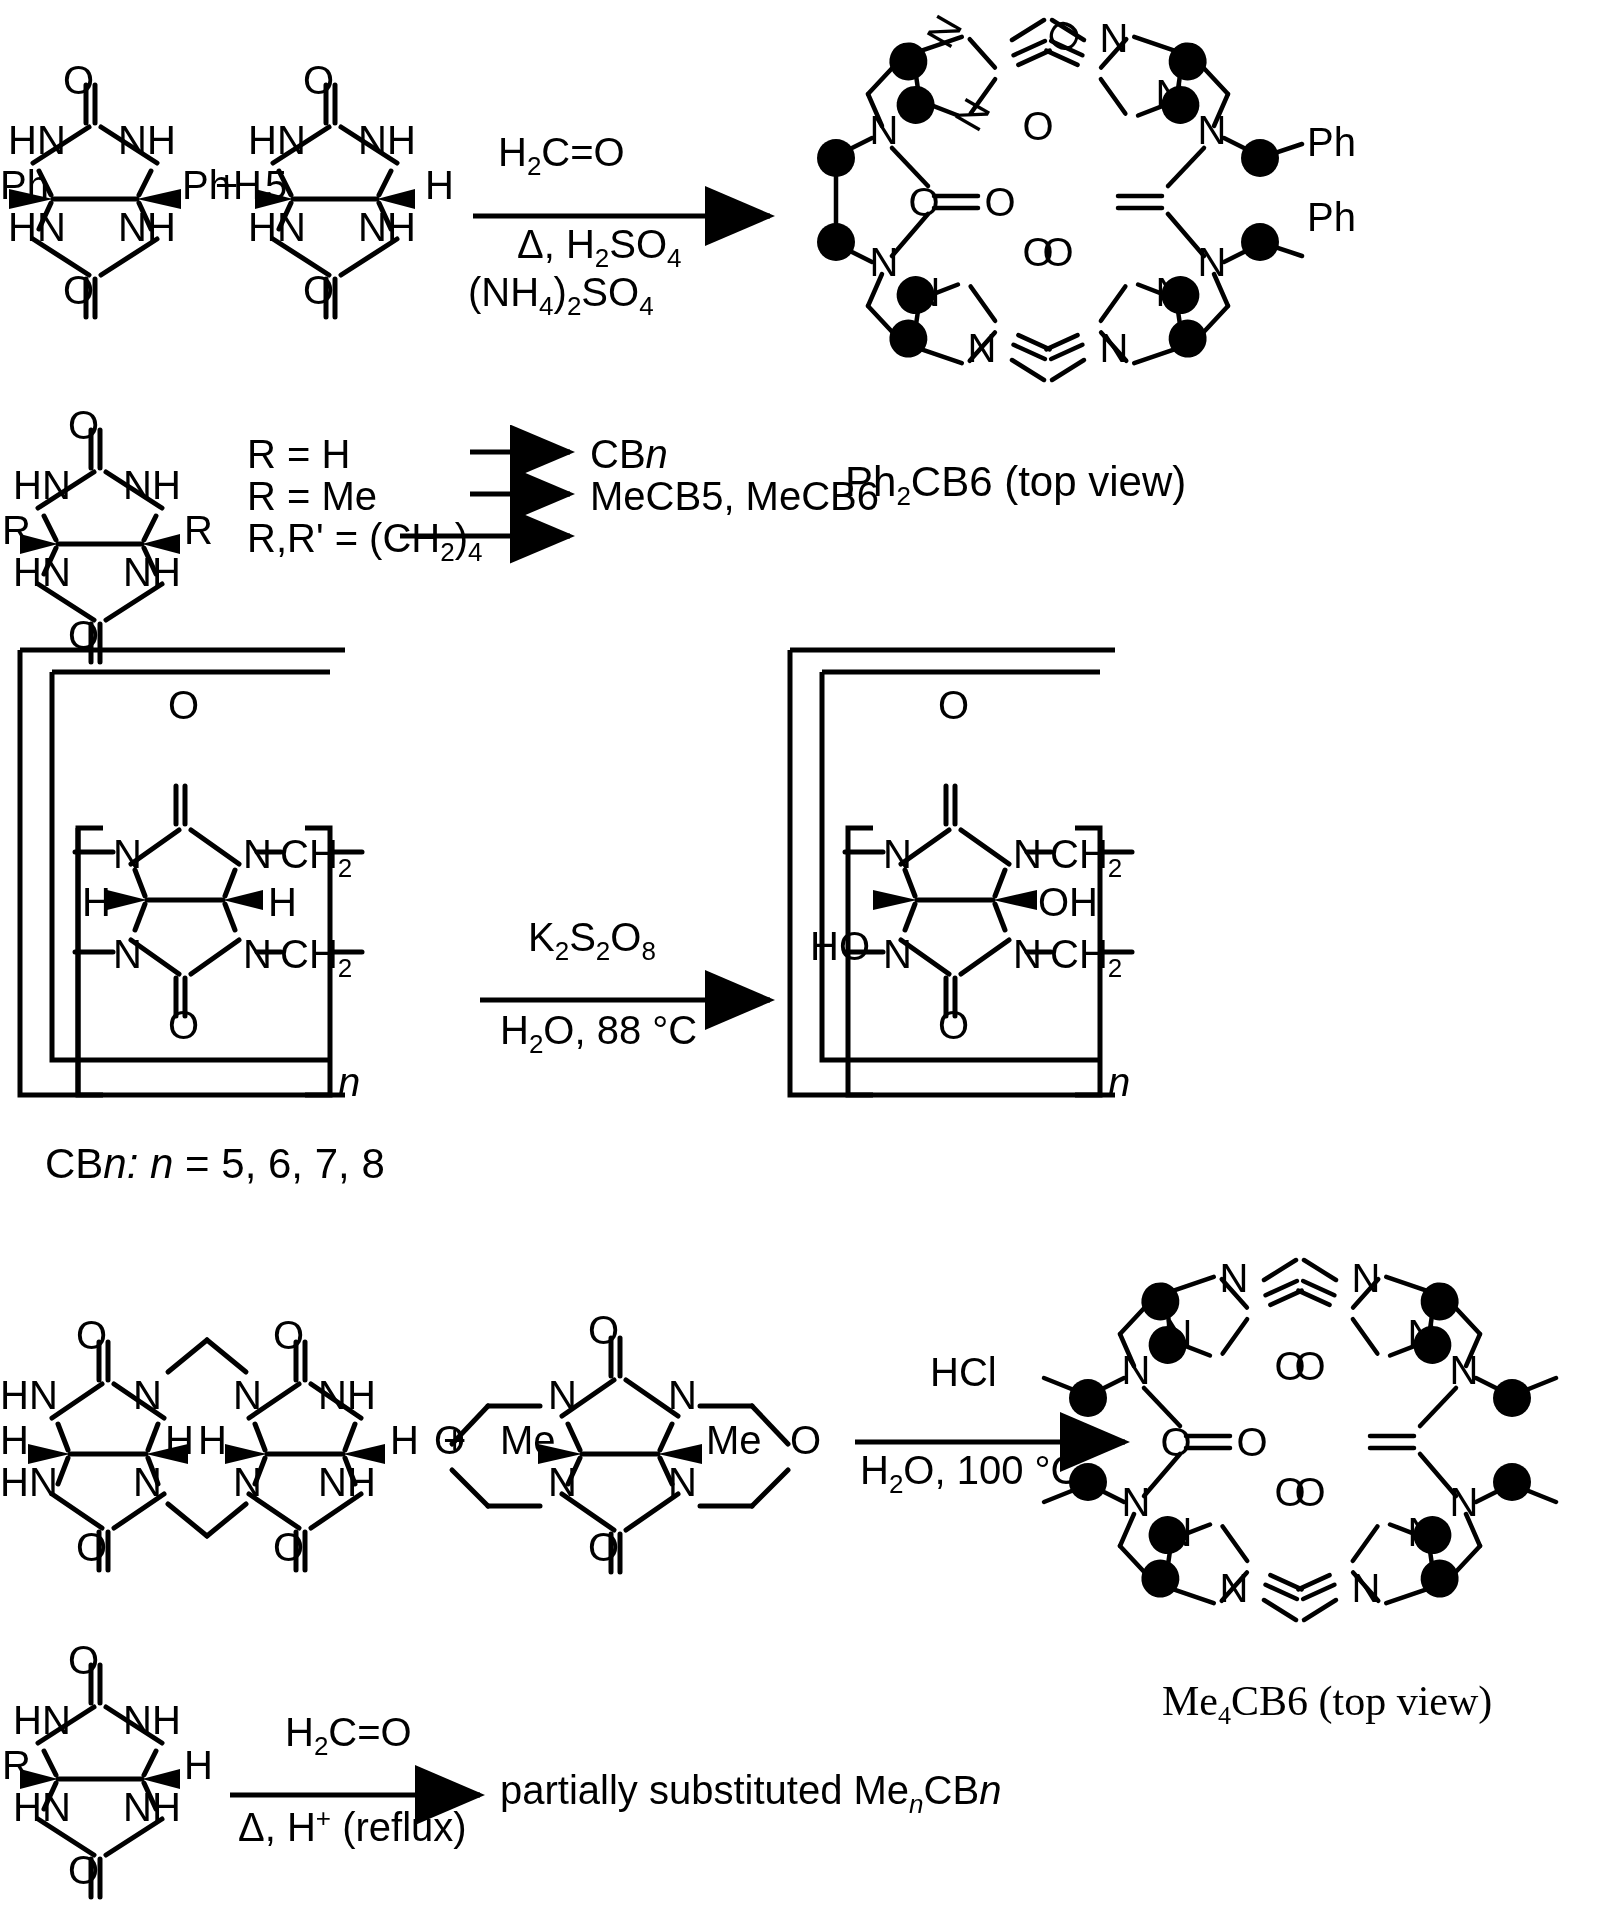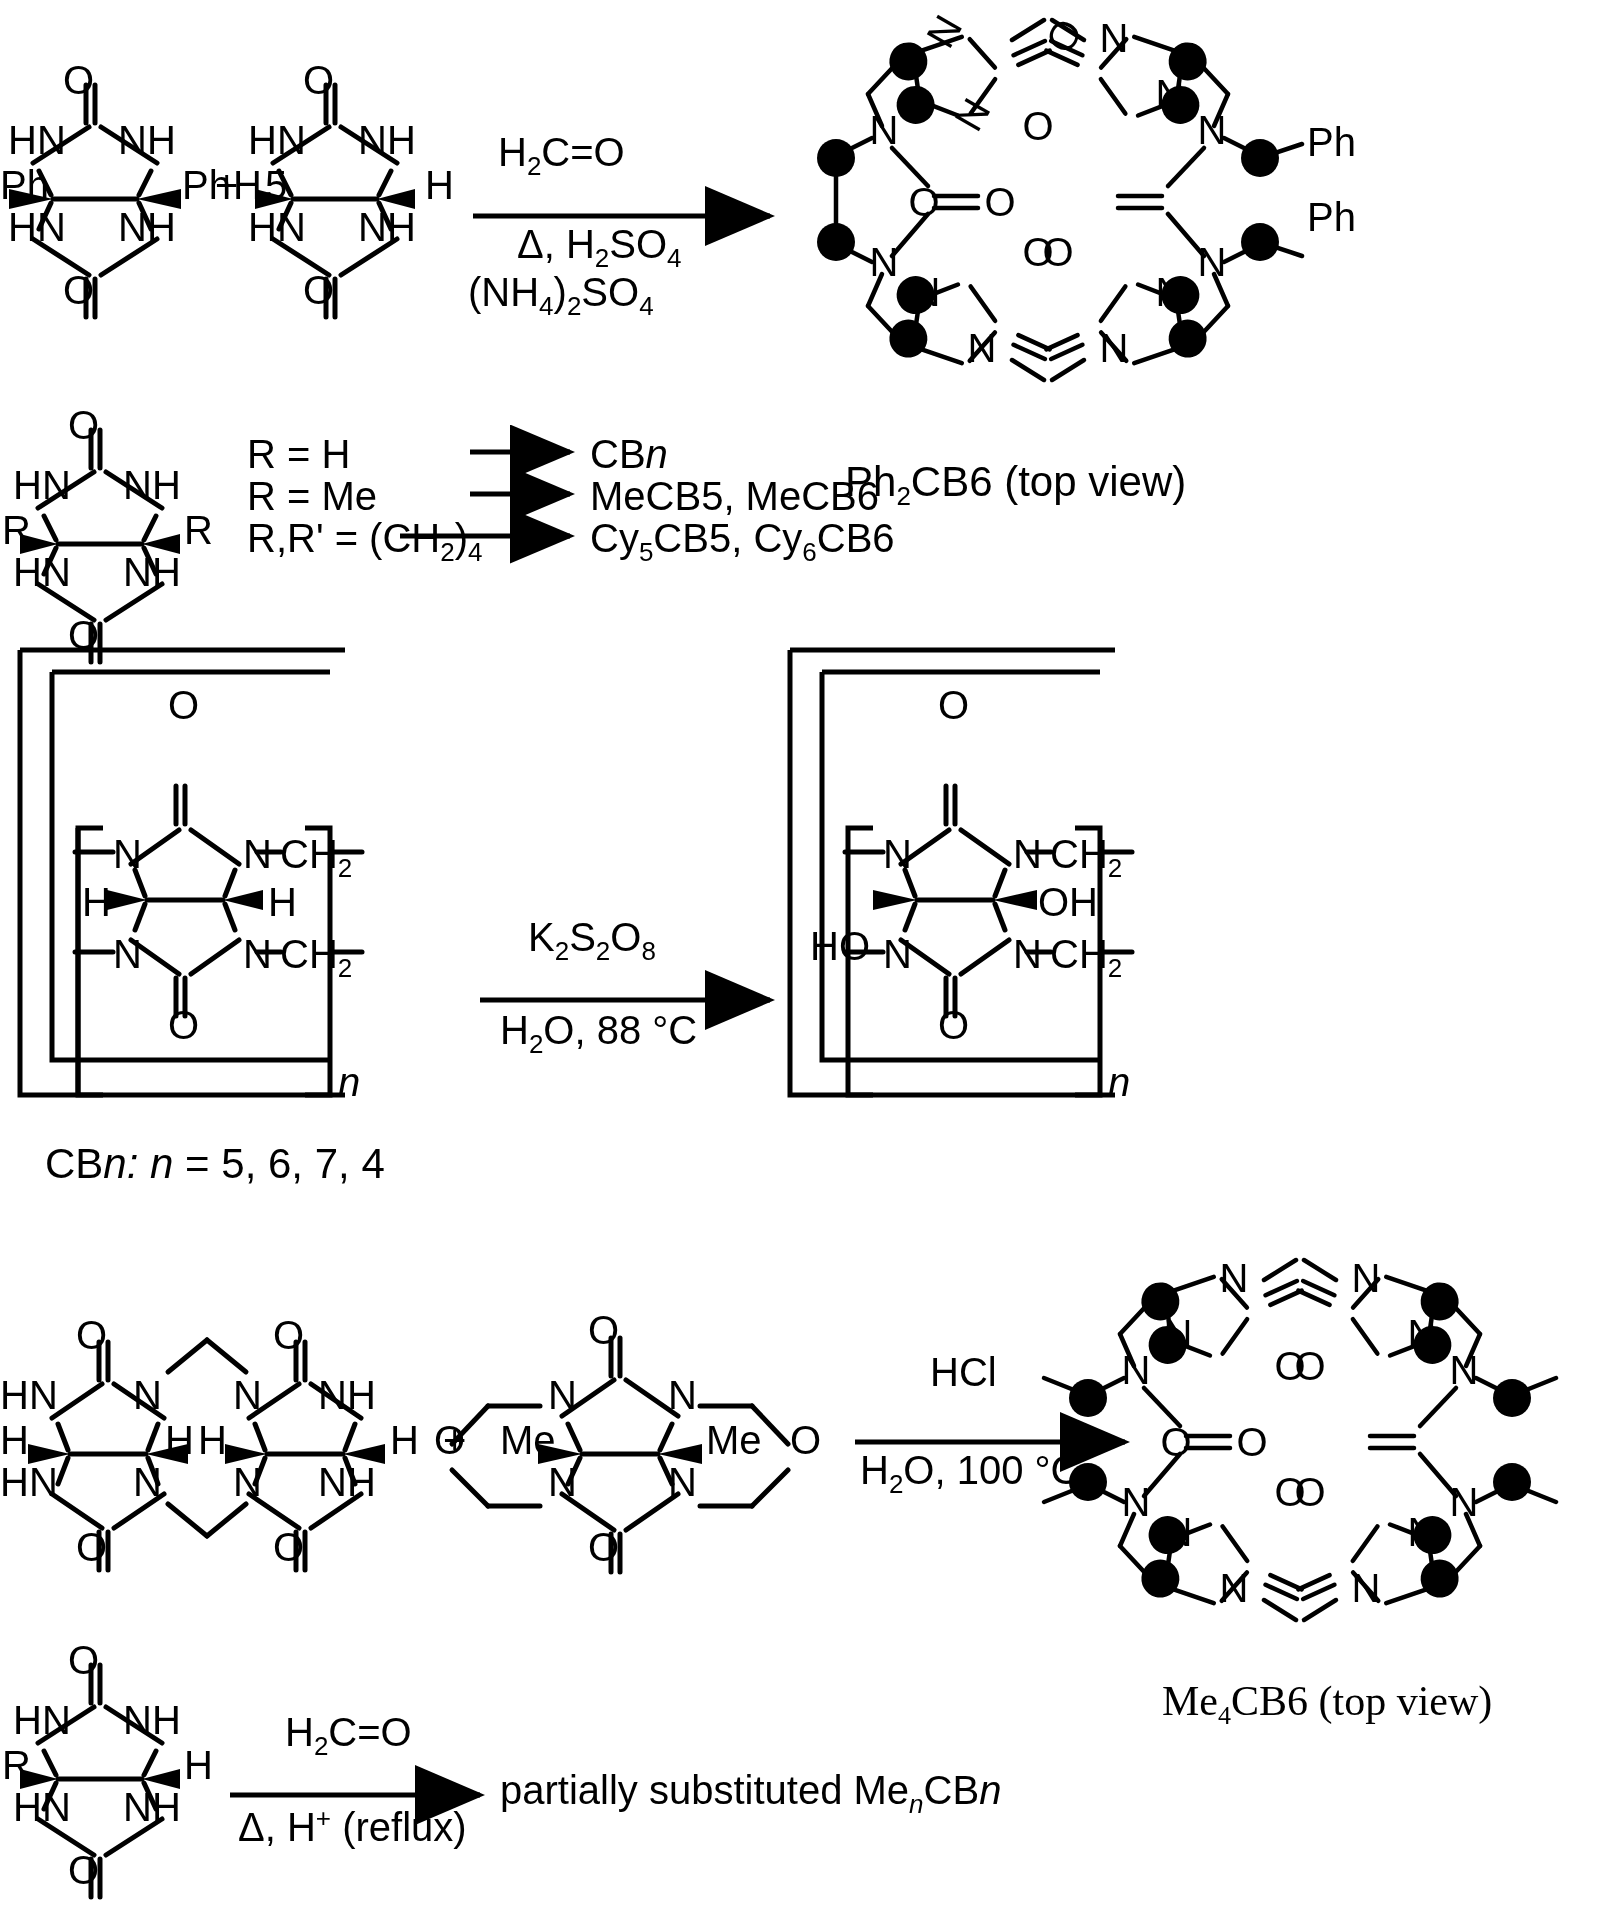--- a/index.html
+++ b/index.html
@@ -500,21 +500,20 @@
 <div style="position:absolute;left:13px;top:550px;" class="atom">HN</div>
 <div style="position:absolute;left:123px;top:550px;" class="atom">NH</div>
 <div style="position:absolute;left:68px;top:613px;" class="atom">O</div>
 
 <div style="position:absolute;left:247px;top:432px;white-space:nowrap;" class="cond">R = H</div>
 <div style="position:absolute;left:247px;top:474px;white-space:nowrap;" class="cond">R = Me</div>
 <div style="position:absolute;left:247px;top:516px;white-space:nowrap;" class="cond"><span>R,R' = (CH</span><sub class="sub">2</sub><span>)</span><sub class="sub">4</sub></div>
 
 <div style="position:absolute;left:590px;top:432px;white-space:nowrap;" class="cond"><span>CB</span><span class="ital">n</span></div>
 <div style="position:absolute;left:590px;top:474px;white-space:nowrap;" class="cond">MeCB5, MeCB6</div>
-<div style="position:absolute;left:590px;top:516px;white-space:nowrap;" class="cond"><span>Cy</span><sub class="sub">5</sub><span>CB5, </span><span>Cy</span><sub class="sub">6</sub><span>CB6</span></div>
 
 <div style="position:absolute;left:168px;top:683px;" class="atom">O</div>
 <div style="position:absolute;left:113px;top:832px;" class="atom">N</div>
 <div style="position:absolute;left:243px;top:832px;" class="atom">N</div>
 <div style="position:absolute;left:280px;top:832px;white-space:nowrap;" class="atom"><span>CH</span><sub class="sub">2</sub></div>
 <div style="position:absolute;left:82px;top:880px;" class="atom">H</div>
 <div style="position:absolute;left:268px;top:880px;" class="atom">H</div>
 <div style="position:absolute;left:113px;top:932px;" class="atom">N</div>
 <div style="position:absolute;left:243px;top:932px;" class="atom">N</div>
 <div style="position:absolute;left:280px;top:932px;white-space:nowrap;" class="atom"><span>CH</span><sub class="sub">2</sub></div>
@@ -529,21 +528,21 @@
 <div style="position:absolute;left:1013px;top:832px;" class="atom">N</div>
 <div style="position:absolute;left:1050px;top:832px;white-space:nowrap;" class="atom"><span>CH</span><sub class="sub">2</sub></div>
 <div style="position:absolute;left:810px;top:924px;" class="atom">HO</div>
 <div style="position:absolute;left:1038px;top:880px;" class="atom">OH</div>
 <div style="position:absolute;left:883px;top:932px;" class="atom">N</div>
 <div style="position:absolute;left:1013px;top:932px;" class="atom">N</div>
 <div style="position:absolute;left:1050px;top:932px;white-space:nowrap;" class="atom"><span>CH</span><sub class="sub">2</sub></div>
 <div style="position:absolute;left:938px;top:1003px;" class="atom">O</div>
 <div style="position:absolute;left:1108px;top:1060px;" class="atom ital">n</div>
 
-<div style="position:absolute;left:45px;top:1140px;white-space:nowrap;" class="caption"><span>CB</span><span class="ital">n</span><span class="ital">: </span><span class="ital">n</span><span> = 5, 6, 7, 4</span></div>
+<div style="position:absolute;left:45px;top:1140px;white-space:nowrap;" class="caption"><span>CB</span><span class="ital">n</span><span class="ital">: </span><span class="ital">n</span><span> = 5, 6, 7, 8</span></div>
 
 <div style="position:absolute;left:76px;top:1313px;" class="atom">O</div>
 <div style="position:absolute;left:273px;top:1313px;" class="atom">O</div>
 <div style="position:absolute;left:0px;top:1373px;" class="atom">HN</div>
 <div style="position:absolute;left:133px;top:1373px;" class="atom">N</div>
 <div style="position:absolute;left:233px;top:1373px;" class="atom">N</div>
 <div style="position:absolute;left:318px;top:1373px;" class="atom">NH</div>
 <div style="position:absolute;left:0px;top:1418px;" class="atom">H</div>
 <div style="position:absolute;left:165px;top:1418px;" class="atom">H</div>
 <div style="position:absolute;left:198px;top:1418px;" class="atom">H</div>

